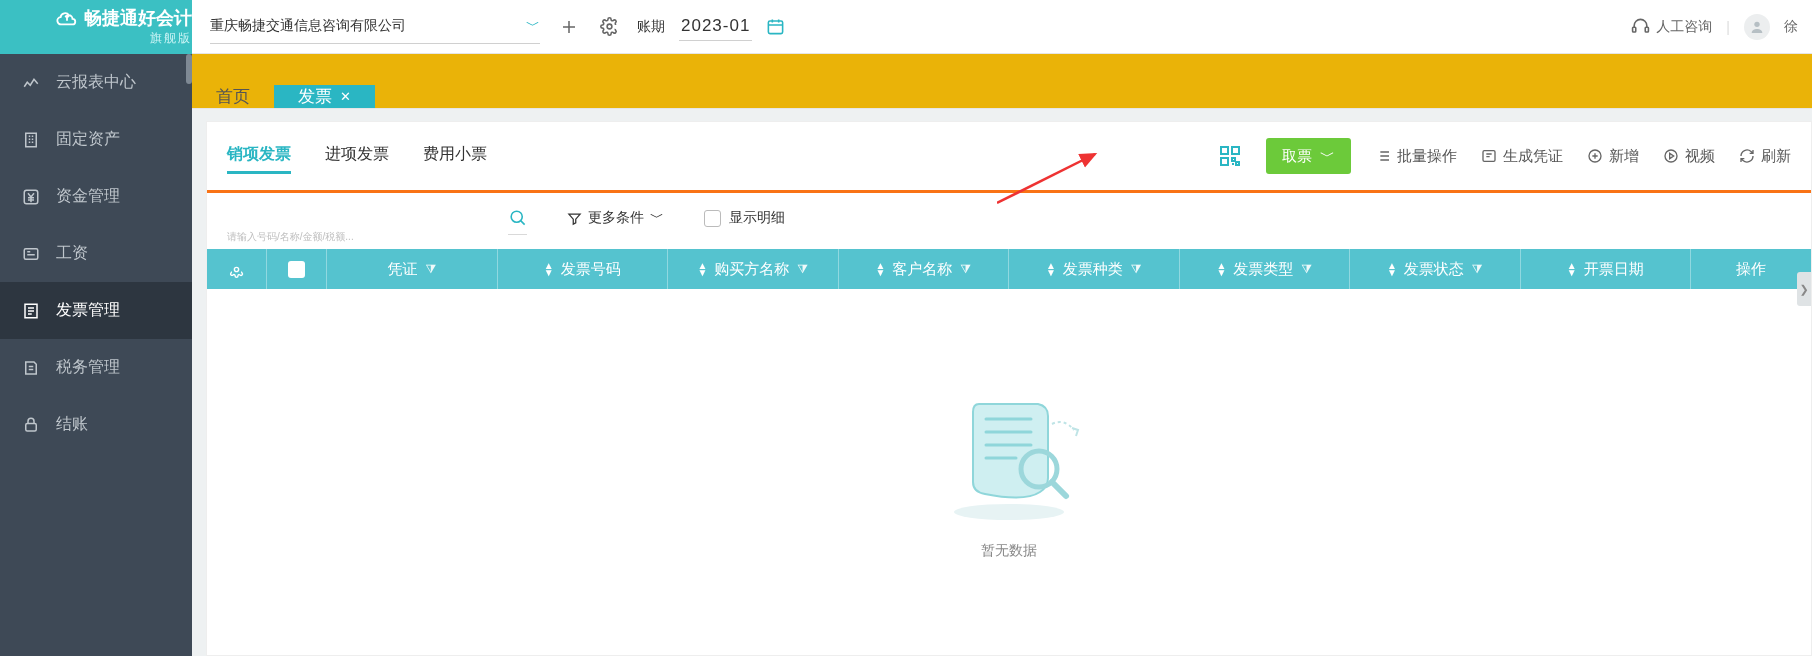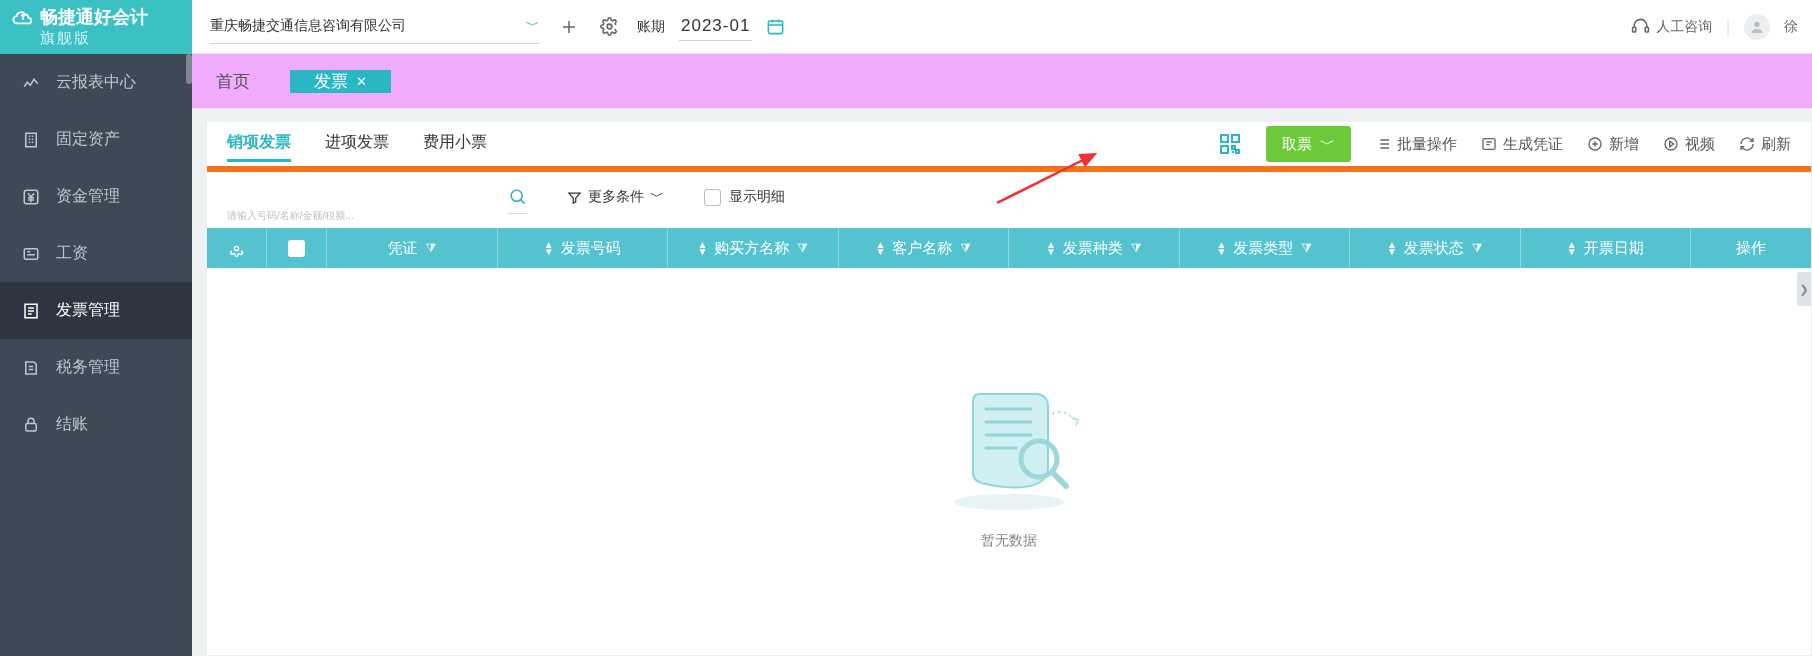--- a/index.html
+++ b/index.html
@@ -1,22 +1,22 @@
 <!DOCTYPE html>
 <html><head>
 <meta charset="utf-8">
 <style>
   *{box-sizing:border-box;margin:0;padding:0;font-family:"Microsoft YaHei","PingFang SC",Arial,sans-serif;}
   body{background:#fff;color:#333;font-size:14px;overflow:hidden;}
 
   
   .topbar{height:54px;border-bottom:1px solid #e6e6e6;display:flex;align-items:center;padding:0 14px 0 0;position:relative;}
   .logo-area{height:54px;width:192px;background:#3bc0c3;display:flex;flex-direction:column;justify-content:center;padding-left:12px;color:#fff;}
-  .logo-row{display:flex;align-items:center;gap:6px;font-size:18px;font-weight:600;}
-  .logo-sub{font-size:15px;letter-spacing:2px;color:#c8f3f4;margin-left:28px;}
+  .logo-row{display:flex;align-items:center;gap:6px;font-size:18px;font-weight:600;justify-content:flex-end;}
+  .logo-sub{font-size:12px;letter-spacing:2px;color:#c8f3f4;margin-left:28px;text-align:right;}
   .company-sel{flex:0 0 auto;width:330px;height:34px;margin-left:18px;border-bottom:1px solid #d0d0d0;display:flex;align-items:center;justify-content:space-between;color:#333;gap:44px;}
   .company-chevron{color:#2ab6c3;font-size:14px;}
   .top-icons{display:flex;align-items:center;gap:22px;margin-left:20px;color:#666;}
   .top-icon{font-size:18px;cursor:pointer;}
   .period-area{display:flex;align-items:center;gap:14px;margin-left:18px;color:#333;}
   .period-val{border-bottom:1px solid #d0d0d0;padding:4px 2px;font-size:17px;letter-spacing:1px;}
   .period-cal{color:#2ab6c3;font-size:18px;}
   .top-right{margin-left:auto;display:flex;align-items:center;gap:14px;color:#666;}
   .headset{display:flex;align-items:center;gap:6px;}
   .avatar{width:26px;height:26px;border-radius:50%;background:#eceeef;display:flex;align-items:center;justify-content:center;color:#9aa;}
@@ -25,27 +25,27 @@
   
   .shell{display:flex;height:calc(656px - 54px);}
   .sidebar{width:192px;background:#3e4956;color:#bfc6cc;display:flex;flex-direction:column;position:relative;}
   .side-scroll{position:absolute;right:0;top:0;width:6px;height:30px;background:#7e8994;border-radius:3px;}
   .side-item{height:57px;display:flex;align-items:center;gap:14px;padding-left:22px;font-size:16px;cursor:pointer;}
   .side-item.active{background:#2d3640;color:#fff;}
   .side-ico{width:20px;text-align:center;font-size:17px;}
 
   
   .main{flex:1;background:#eef1f2;display:flex;flex-direction:column;position:relative;}
-  .tabs{height:55px;background:#f0abfc;display:flex;align-items:center;border-bottom:1px solid #e6e6e6;}
+  .tabs{height:55px;background:#eab308;display:flex;align-items:flex-end;border-bottom:1px solid #e6e6e6;}
   .tab{display:flex;align-items:center;padding:0 24px;font-size:17px;color:#555;cursor:pointer;}
-  .tab.active{background:#2ab6c3;color:#fff;margin-left:16px;}
+  .tab.active{background:#2ab6c3;color:#fff;}
   .tab .close-x{margin-left:8px;font-size:13px;}
 
   .panel{margin:12px 0 0 14px;background:#fff;flex:1;display:flex;flex-direction:column;border:1px solid #eee;position:relative;}
-  .toolbar{height:50px;display:flex;align-items:center;padding:0 20px;border-bottom:6px solid #f97316;gap:20px;}
+  .toolbar{height:71px;display:flex;align-items:center;padding:0 20px;border-bottom:3px solid #f97316;gap:20px;}
   .inv-tabs{display:flex;gap:34px;}
   .inv-tab{font-size:16px;color:#333;padding:6px 0;cursor:pointer;}
   .inv-tab.active{color:#2ab6c3;border-bottom:3px solid #2ab6c3;font-weight:600;}
   .toolbar-right{margin-left:auto;display:flex;align-items:center;gap:24px;}
   .qr-ico{color:#2ab6c3;font-size:24px;letter-spacing:-1px;}
   .btn-primary{background:#6cca3a;color:#fff;height:36px;padding:0 16px;border-radius:3px;display:flex;align-items:center;gap:8px;cursor:pointer;font-size:15px;}
   .tool-link{display:flex;align-items:center;gap:6px;color:#555;cursor:pointer;font-size:15px;}
   .tool-link .ico{color:#666;}
 
   .filterbar{height:50px;display:flex;align-items:center;padding-left:20px;gap:40px;}

